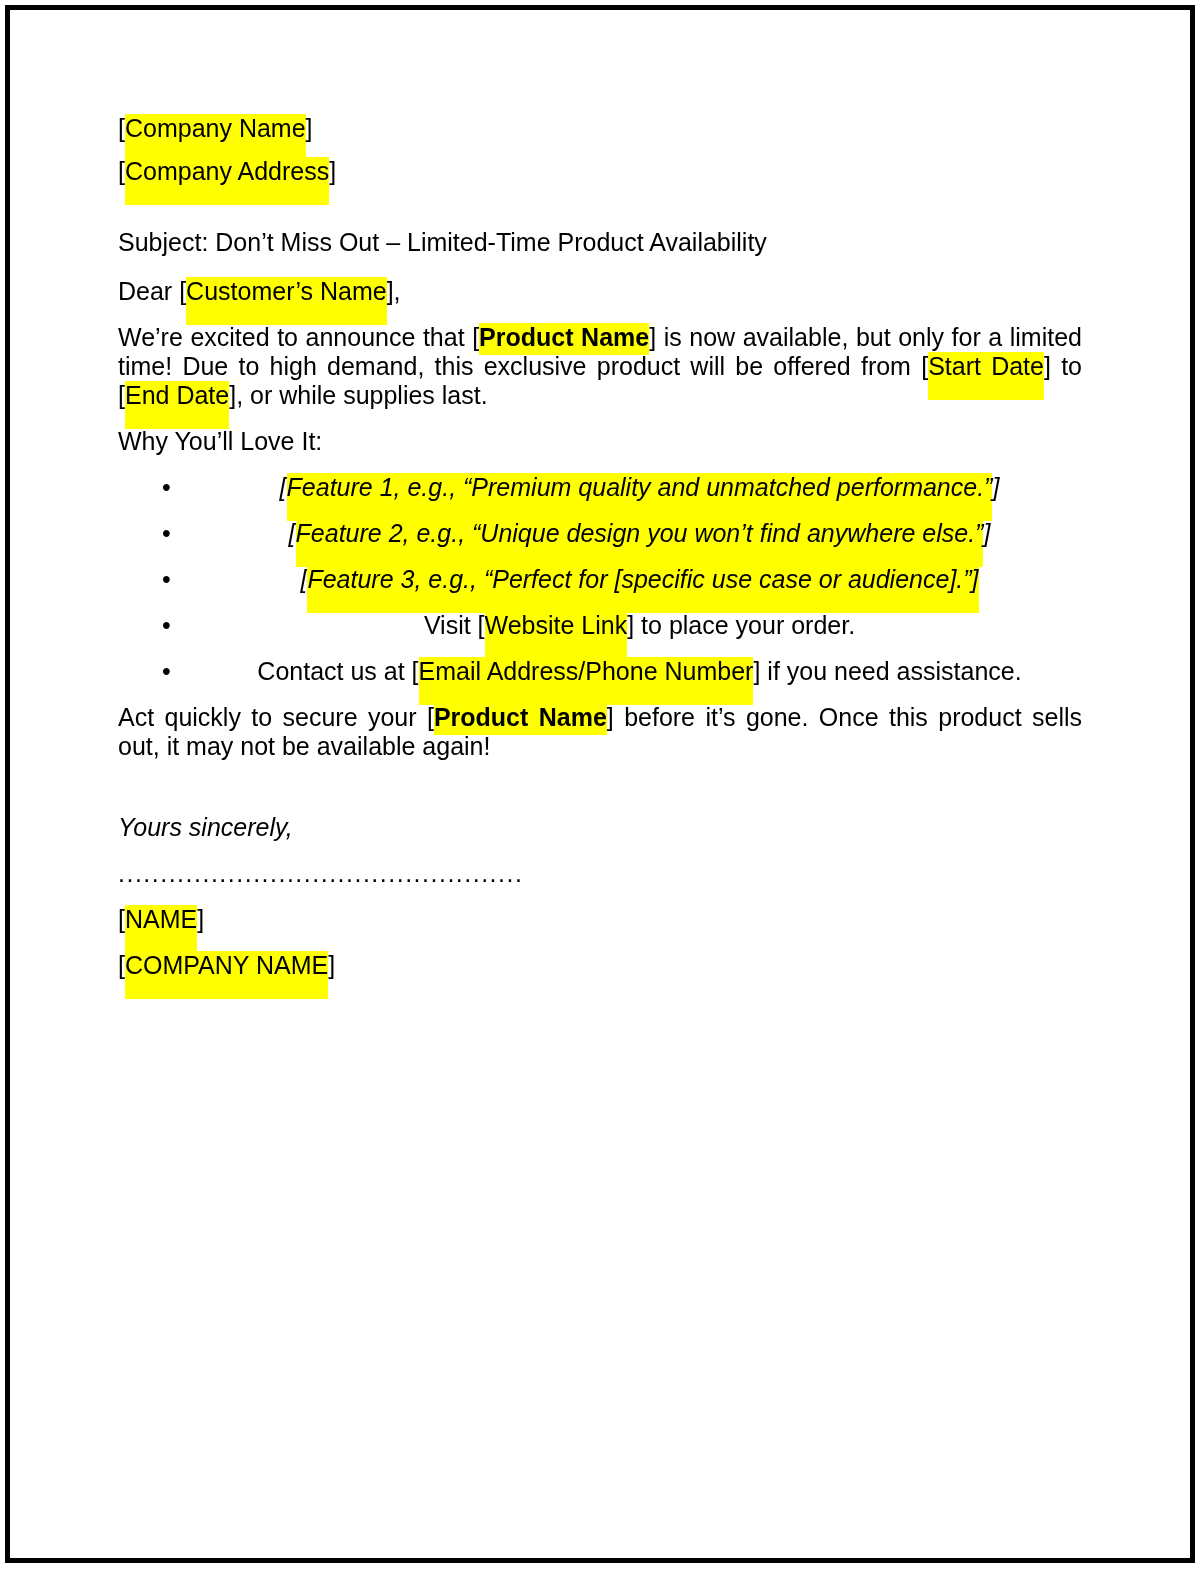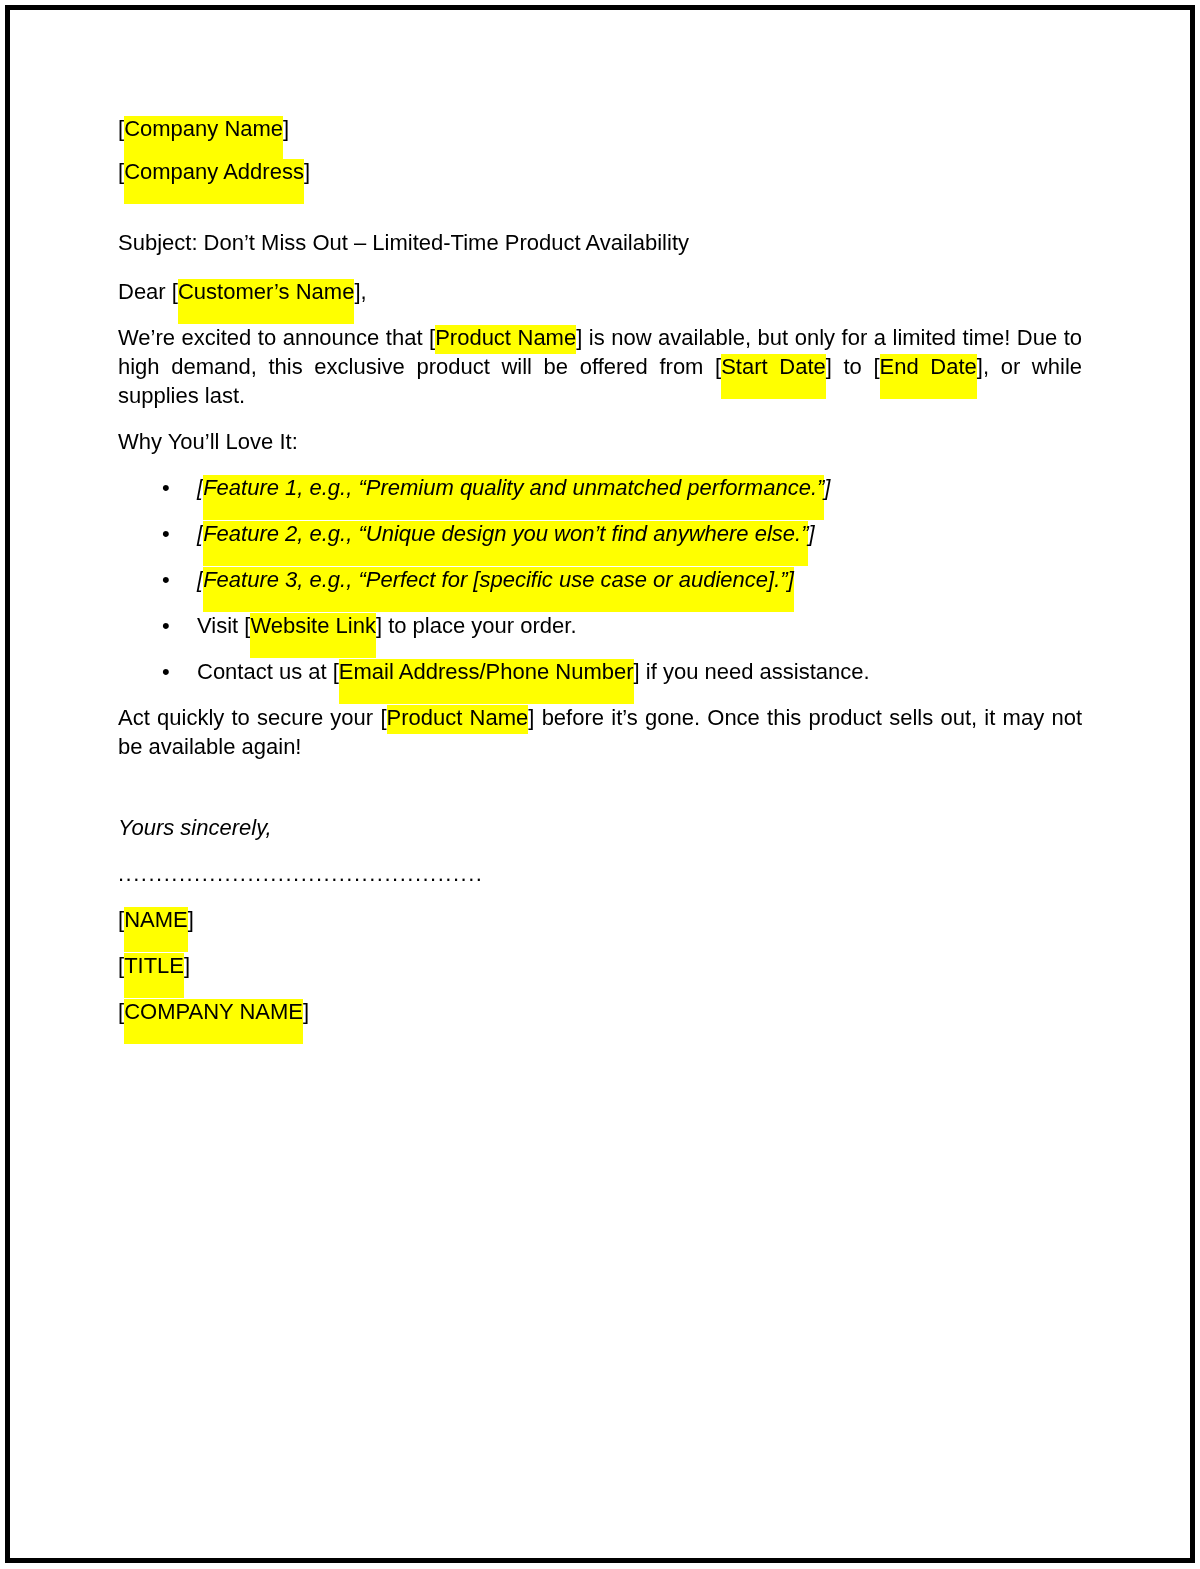--- a/index.html
+++ b/index.html
@@ -1,37 +1,37 @@
 <!DOCTYPE html>
 <html style="--hl: #ffff00; --ink: #000000; --border: #000000; --bg: #ffffff;"><head>
 <meta charset="utf-8">
 <style>
   html,body { margin:0; padding:0; background:#ffffff; }
   .page {
     position:relative; width:1200px; height:1569px;
     background:var(--bg,#ffffff); overflow:hidden;
     font-family:"Liberation Sans", sans-serif;
-    font-size:22px; line-height:29px; color:var(--ink,#000000);
+    font-size:25px; line-height:29px; color:var(--ink,#000000);
   }
   .frame {
     position:absolute; left:5px; top:5px; right:5px; bottom:6px;
     border:5px solid var(--border,#000000);
   }
   .content { position:absolute; left:118px; right:118px; top:0; padding-top:114px; }
   p { margin:0 0 17px 0; }
   .addr { margin-bottom:14px; }
   .subject { margin-top:42px; margin-bottom:20px; font-weight:normal; }
   .heading { font-weight:normal; }
   .justify { text-align:justify; }
   .italic { font-style:italic; }
   .brow { display:flex; margin-bottom:17px; }
   .bdot { flex:0 0 79px; padding-left:44px; box-sizing:border-box; }
-  .btext { flex:1; }
+  .btext { flex:1;text-align:center; }
   .hl    { background:var(--hl,#ffff00); padding-bottom:20px; }
-  .hl-sm { background:var(--hl,#ffff00); padding-bottom:4px; }
+  .hl-sm { background:var(--hl,#ffff00); padding-bottom:4px;font-weight:bold; }
   .closing { margin-top:52px;font-style:italic; }
   .dots { letter-spacing:1.5px; }
 </style>
 </head>
 <body>
 
 <div class="page">
   <div class="frame"></div>
   <div class="content">
 
@@ -77,18 +77,17 @@
 
     <p class="justify"><span>Act quickly to secure your [</span><span class="hl-sm">Product Name</span><span>] before it’s gone. Once this product sells out, it may not be available again!</span></p>
 
 
     <p class="closing">Yours sincerely,</p>
 
     <p class="dots">................................................</p>
 
     <p><span>[</span><span class="hl">NAME</span><span>]</span></p>
 
-    <p><span>[</span><span class="hl">TITLE</span><span>]</span></p>
 
     <p><span>[</span><span class="hl">COMPANY NAME</span><span>]</span></p>
 
   </div>
 </div>
 
 </body></html>

